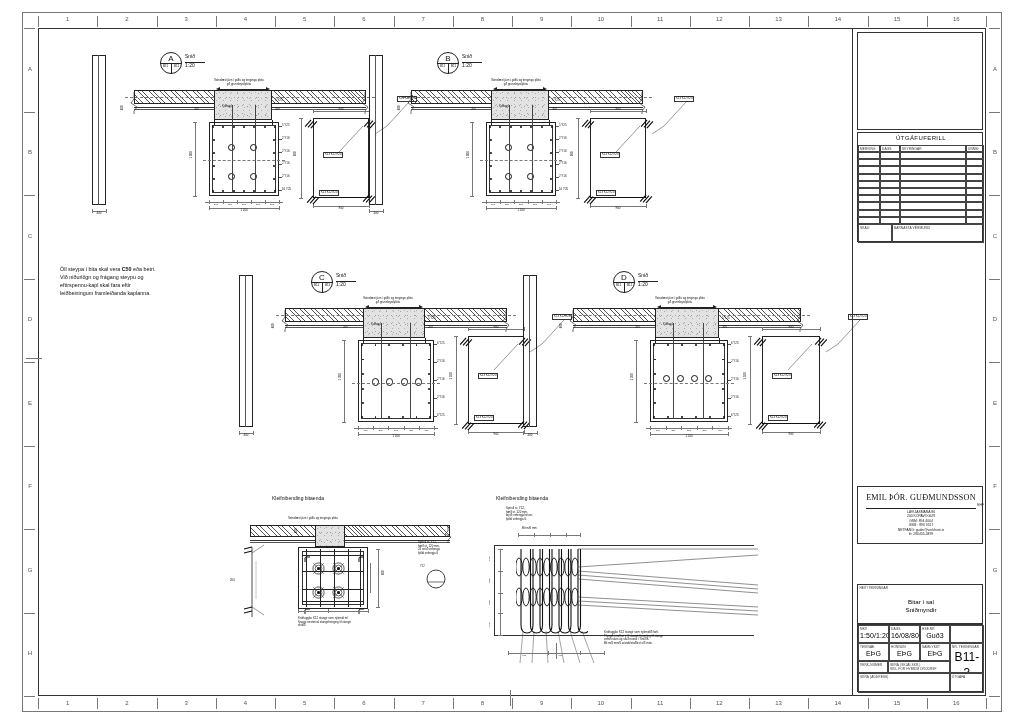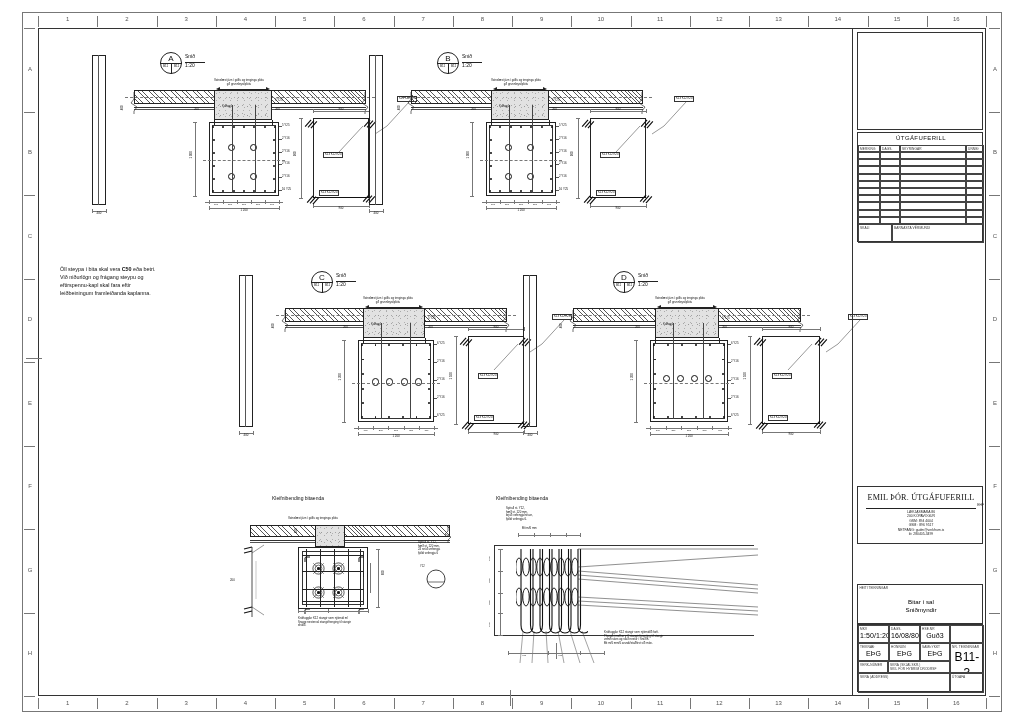--- a/index.html
+++ b/index.html
@@ -1007,21 +1007,21 @@
         </div>
       <div class="tb-cell" style="left:0;top:91px;width:34px;height:19px;">
         <div class="tb-cap">SKALI</div>
       </div>
       <div class="tb-cell" style="left:34px;top:91px;width:92px;height:19px;">
         <div class="tb-cap">BARNASTA VÉRMUNDI</div>
       </div>
     </div>
 
     <div class="tb-box" style="left:4px;top:458px;width:126px;height:58px;">
-      <div class="logo-name" style="position:absolute;left:0;top:5px;width:126px;">EMIL ÞÓR. ÚTGÁFUFERILL</div>
+      <div class="logo-name" style="position:absolute;left:0;top:5px;width:126px;">EMIL ÞÓR. GUÐMUNDSSON</div>
       <div class="logo-sub" style="position:absolute;left:0;top:16px;width:126px;">EHF</div>
       <div class="ln" style="left:8px;top:21px;width:110px;height:0.8px;background:#222;"></div>
       <div id="addr" style="position:absolute;left:0;top:23px;width:126px;">
           <div class="addr">LÆKJASMÁRA 86</div>
           <div class="addr">200 KÓPAVOGUR</div>
           <div class="addr">GSM: 894 4004</div>
           <div class="addr">GSM : 896 9517</div>
           <div class="addr">NETFANG: gudm@verkfrum.is</div>
           <div class="addr">kt: 280405-3499</div>
         </div>

